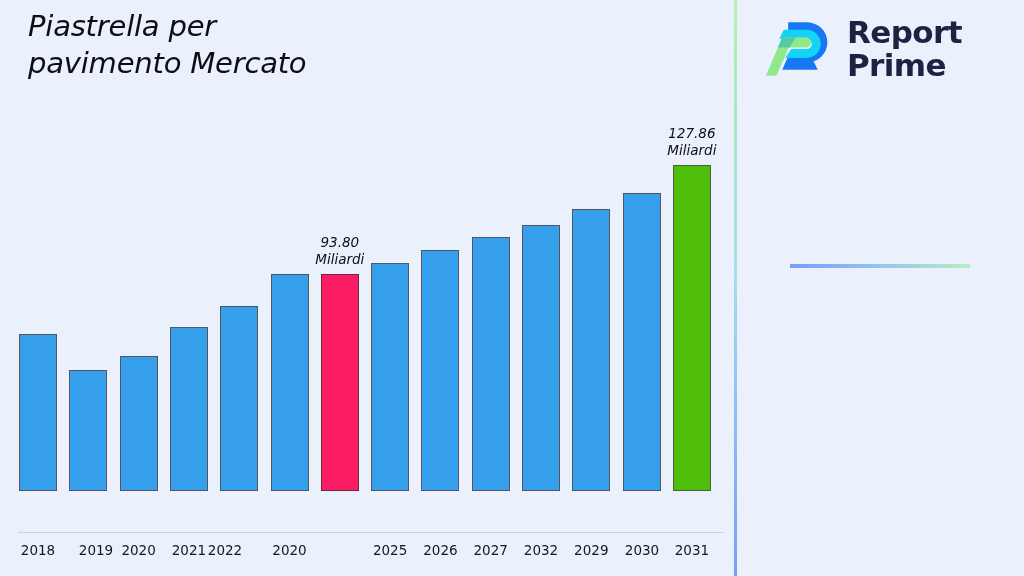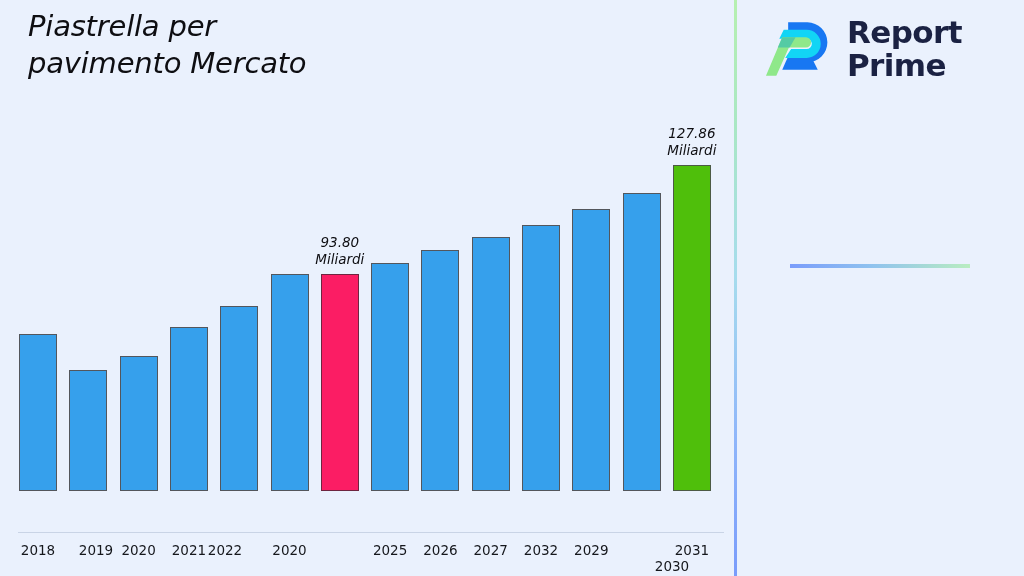--- a/index.html
+++ b/index.html
@@ -235,21 +235,21 @@
         <div class="x-tick" style="left: 109.6px;">2020</div>
         <div class="x-tick" style="left: 159.9px;">2021</div>
         <div class="x-tick" style="left: 196px;">2022</div>
         <div class="x-tick" style="left: 260.5px;">2020</div>
         <div class="x-tick" style="left: 310.8px; margin-top: 36px;">2024</div>
         <div class="x-tick" style="left: 361.1px;">2025</div>
         <div class="x-tick" style="left: 411.4px;">2026</div>
         <div class="x-tick" style="left: 461.7px;">2027</div>
         <div class="x-tick" style="left: 512px;">2032</div>
         <div class="x-tick" style="left: 562.3px;">2029</div>
-        <div class="x-tick" style="left: 643px; margin-top: 16px;">2030</div>
+        <div class="x-tick" style="left: 613px;">2030</div>
         <div class="x-tick" style="left: 662.9px;">2031</div>
       </div>
   </div>
 
   <div id="divider"></div>
 
   <div id="side-panel">
 
     <div id="logo">
       <span id="logo-mark">

